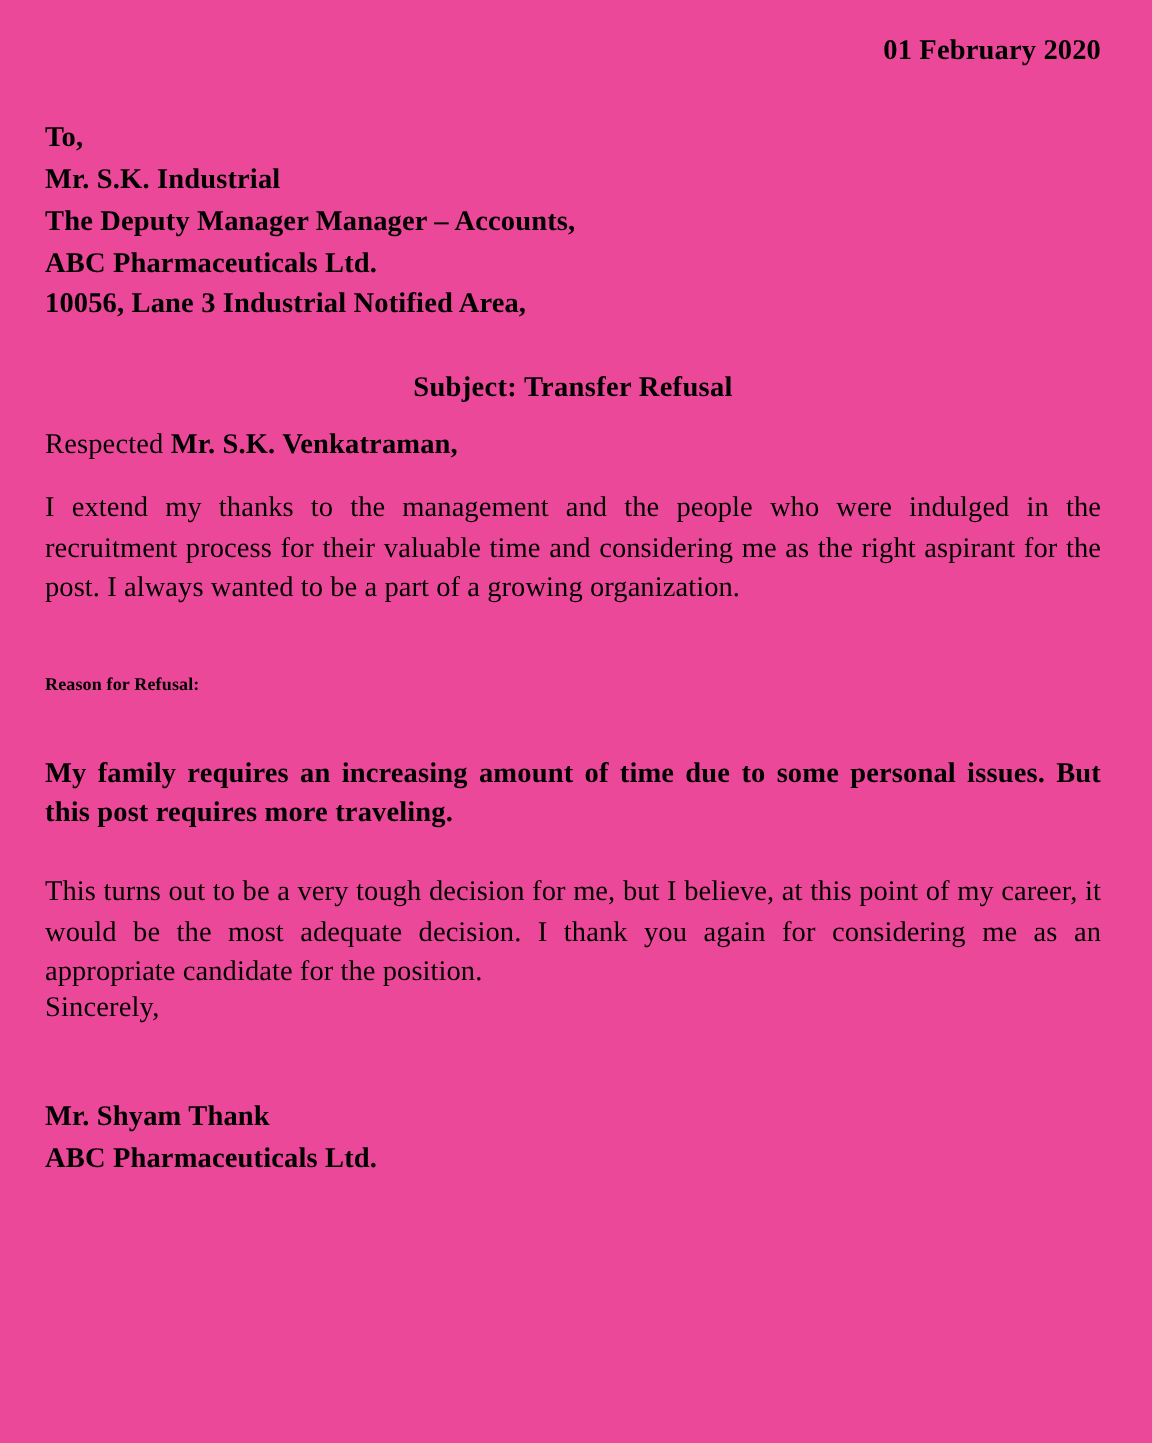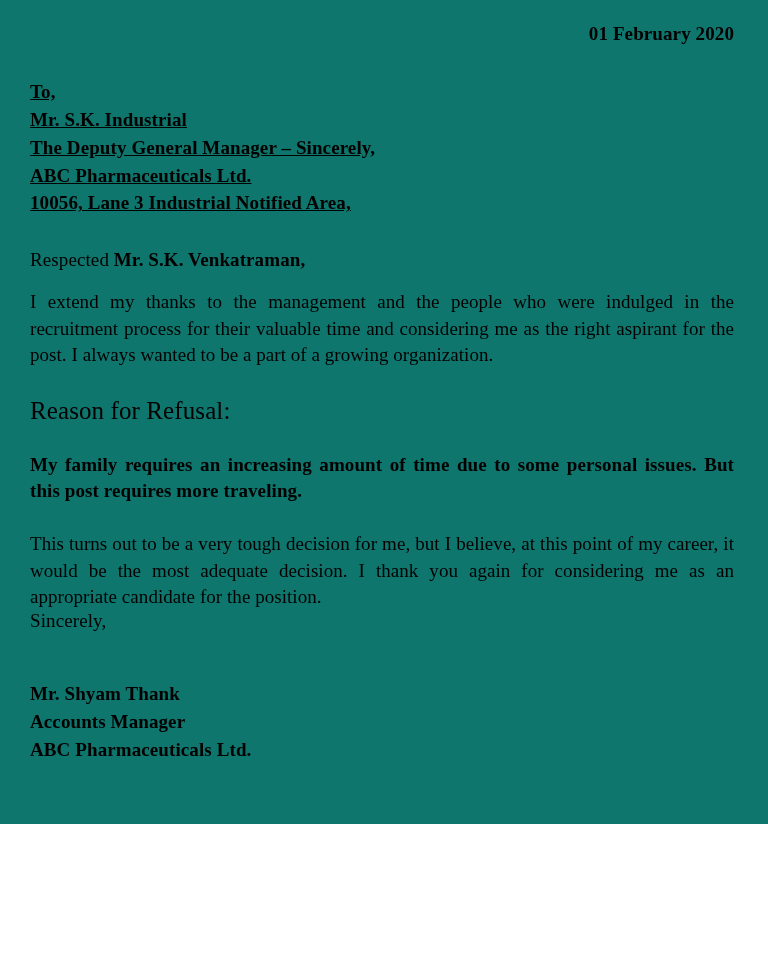--- a/index.html
+++ b/index.html
@@ -3,22 +3,22 @@
 <meta charset="utf-8">
 <style>
   html, body {
     margin: 0;
     padding: 0;
     background: #ffffff;
   }
   .page {
     position: relative;
     width: 768px;
-    height: 824px;
-    background: #0f766e;
+    height: 962px;
+    background: #ec4899;
     margin: 0 auto;
     overflow: hidden;
     font-family: "Liberation Serif", "DejaVu Serif", serif;
     color: #000000;
     box-sizing: border-box;
     padding: 0 34px 0 30px;
   }
 
   .date-line {
     text-align: right;
@@ -31,62 +31,61 @@
 
   .address-block {
     margin-top: 32px;
     font-weight: bold;
     font-size: 19px;
     line-height: 1.47;
     letter-spacing: 0.1px;
   }
   .address-block .addr-line {
     white-space: pre;
-    text-decoration: underline;
   }
 
   .subject-line {
     text-align: center;
     font-weight: bold;
     font-size: 19px;
     margin-top: 31px;
     letter-spacing: 0.2px;
   }
 
   .salutation {
     font-size: 19px;
-    margin-top: 32px;
+    margin-top: 16px;
     letter-spacing: 0.1px;
   }
   .salutation .recipient {
     font-weight: bold;
   }
 
   .para {
     font-size: 19px;
     line-height: 1.38;
     text-align: justify;
     text-justify: inter-word;
     margin-top: 27px;
     letter-spacing: 0.05px;
   }
   .para.first-body {
     margin-top: 18px;
   }
 
   .section-heading {
-    font-size: 25px;
-    font-weight: normal;
-    margin-top: 29px;
+    font-size: 12px;
+    font-weight: bold;
+    margin-top: 44px;
     letter-spacing: 0.1px;
   }
 
   .para.bold-para {
     font-weight: bold;
-    margin-top: 27px;
+    margin-top: 39px;
     text-align: justify;
     letter-spacing: 0.1px;
   }
 
   .closing {
     font-size: 19px;
     letter-spacing: 0.1px;
   }
 
   .signature-block {
@@ -103,38 +102,38 @@
 </head>
 <body>
 
 <div class="page">
 
   <div class="date-line">01 February 2020</div>
 
   <div class="address-block">
     <div class="addr-line">To,</div>
     <div class="addr-line">Mr. S.K. Industrial</div>
-    <div class="addr-line">The Deputy General Manager – Sincerely,</div>
+    <div class="addr-line">The Deputy Manager Manager – Accounts,</div>
     <div class="addr-line">ABC Pharmaceuticals Ltd.</div>
     <div class="addr-line">10056, Lane 3 Industrial Notified Area,</div>
   </div>
 
+  <div class="subject-line">Subject: Transfer Refusal</div>
 
   <div class="salutation"><span>Respected </span><span class="recipient">Mr. S.K. Venkatraman,</span></div>
 
   <div class="para first-body">I extend my thanks to the management and the people who were indulged in the recruitment process for their valuable time and considering me as the right aspirant for the post. I always wanted to be a part of a growing organization.</div>
 
 
   <div class="section-heading">Reason for Refusal:</div>
 
   <div class="para bold-para">My family requires an increasing amount of time due to some personal issues. But this post requires more traveling.</div>
 
   <div class="para">This turns out to be a very tough decision for me, but I believe, at this point of my career, it would be the most adequate decision. I thank you again for considering me as an appropriate candidate for the position.</div>
 
   <div class="closing">Sincerely,</div>
 
   <div class="signature-block">
     <div class="sig-line">Mr. Shyam Thank</div>
-    <div class="sig-line">Accounts Manager</div>
     <div class="sig-line">ABC Pharmaceuticals Ltd.</div>
   </div>
 
 </div>
 
 </body></html>

